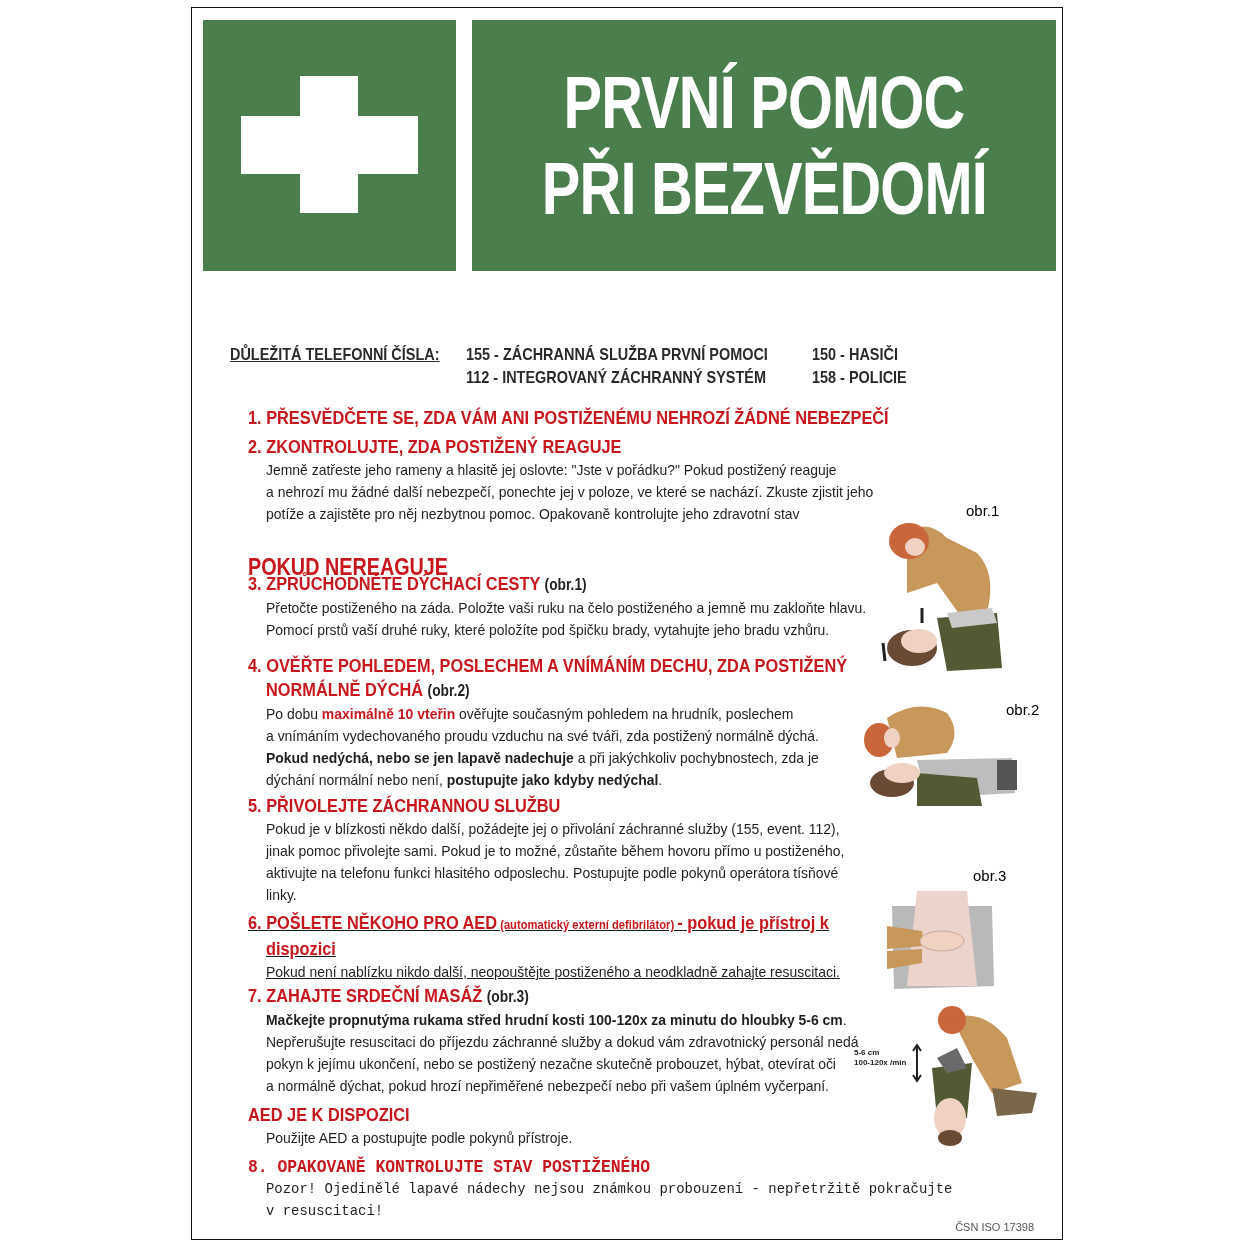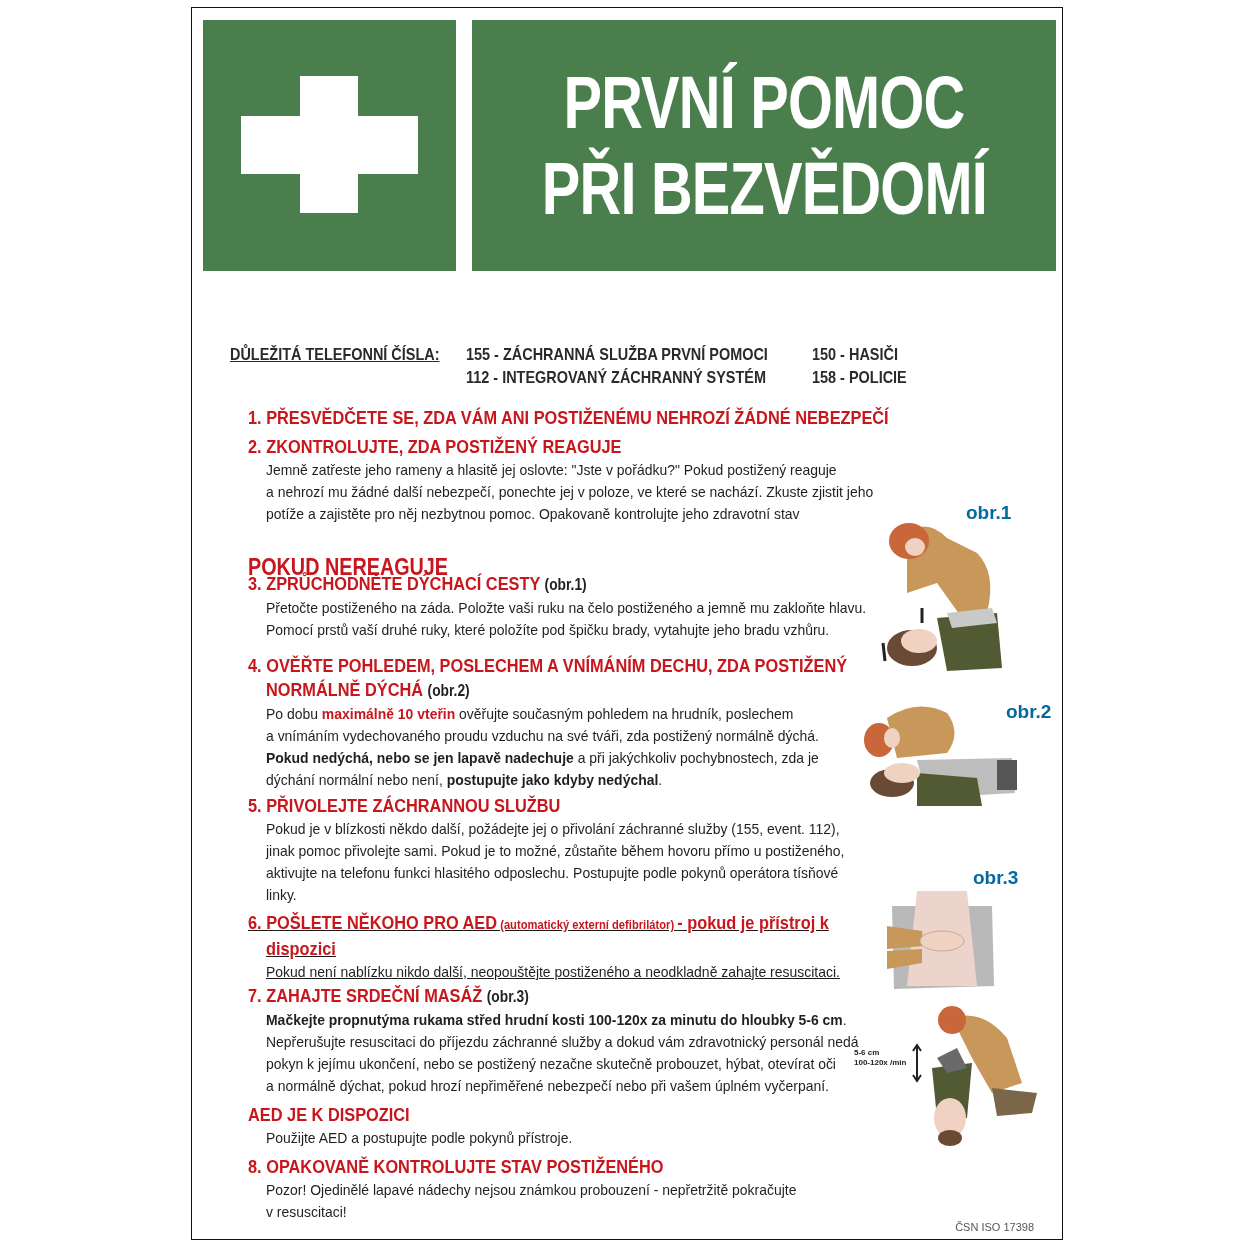--- a/index.html
+++ b/index.html
@@ -24,21 +24,21 @@
        transform:scaleX(0.86); transform-origin:0 0; }
   .h .ref { color:#222; font-size:16px; }
   .h .small { font-size:13px; font-weight:bold; }
   .h-big { color:#c8161d; font-weight:bold; font-size:23px; line-height:30px; transform:scaleX(0.86); transform-origin:0 0; }
   .p { font-size:15px; line-height:22px; color:#1f1f1f; margin-left:18px; white-space:nowrap;
        transform:scaleX(0.93); transform-origin:0 0; }
   .p b { font-weight:bold; }
   .p .red { color:#c8161d; font-weight:bold; }
   .ind { margin-left:18px; }
   .blk { position:absolute; left:0;margin-left:31px; }
-  .fig-label { position:absolute; font-weight:bold; font-size:19px; color:#0369a1; }
+  .fig-label { position:absolute; font-weight:normal; font-size:15px; color:#000000; }
   .fig { position:absolute; }
   .norm { position:absolute; right:28px; bottom:6px; font-size:11px; color:#555; }
   .depth { position:absolute; font-size:8px; font-weight:bold; color:#222; line-height:10px; }
 </style>
 </head>
 <body>
 
 <div class="sheet">
 
   <div class="green cross-box">
@@ -123,21 +123,21 @@
       <div class="p">Nepřerušujte resuscitaci do příjezdu záchranné služby a dokud vám zdravotnický personál nedá</div>
       <div class="p">pokyn k jejímu ukončení, nebo se postižený nezačne skutečně probouzet, hýbat, otevírat oči</div>
       <div class="p">a normálně dýchat, pokud hrozí nepřiměřené nebezpečí nebo při vašem úplném vyčerpaní.</div>
     </div>
 
     <div class="blk" style="top:697px;">
       <div class="h">AED JE K DISPOZICI</div>
       <div class="p">Použijte AED a postupujte podle pokynů přístroje.</div>
     </div>
 
-    <div class="blk" style="top:749px;">
+    <div class="blk" style="top:749px;font-family:Liberation Mono, monospace;">
       <div class="h">8. OPAKOVANĚ KONTROLUJTE STAV POSTIŽENÉHO</div>
       <div class="p">Pozor! Ojedinělé lapavé nádechy nejsou známkou probouzení - nepřetržitě pokračujte</div>
       <div class="p">v resuscitaci!</div>
     </div>
   </div>
 
   <div class="fig-label" style="left:774px;top:494px;">obr.1</div>
   <svg class="fig" style="left:675px;top:505px;" width="140" height="160" viewBox="0 0 140 160">
     <path d="M40 20 Q60 5 80 25 L110 40 Q130 60 120 100 L95 105 L70 70 L40 80 Z" fill="#c8975a"></path>
     <ellipse cx="42" cy="28" rx="20" ry="18" fill="#c9673a"></ellipse>

